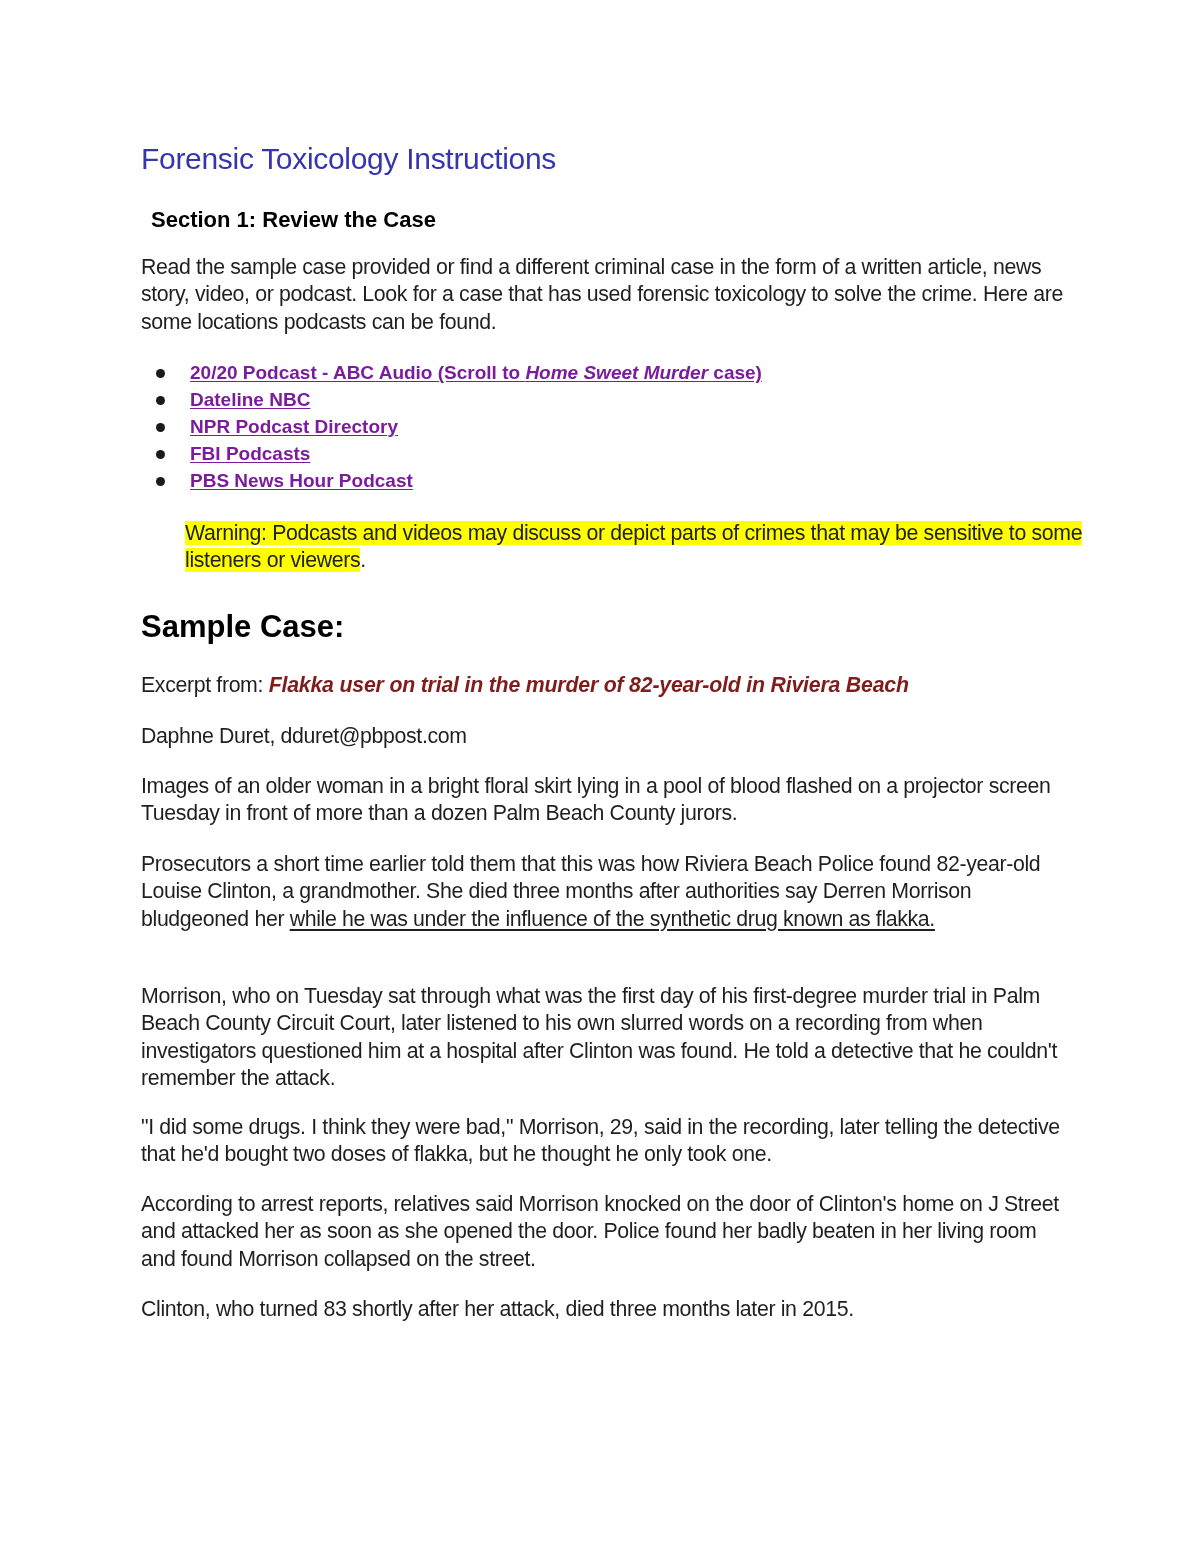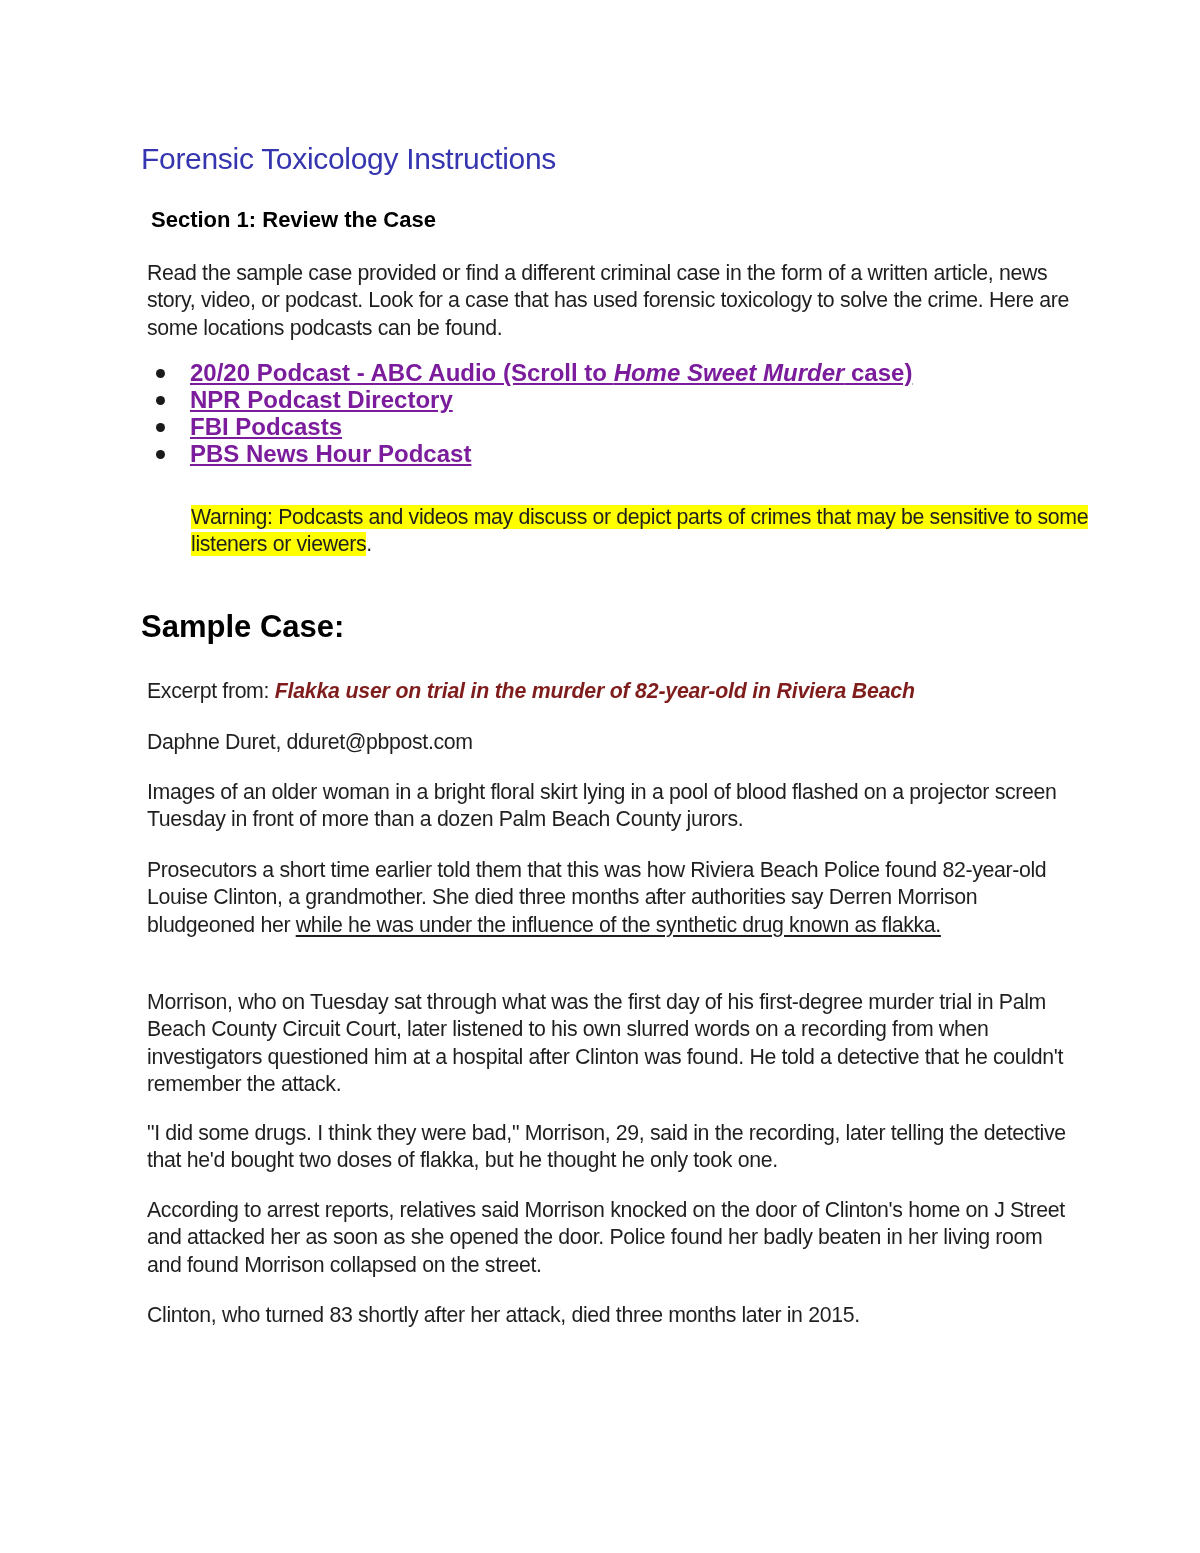--- a/index.html
+++ b/index.html
@@ -41,38 +41,38 @@
       color: #000000;
       margin: 10px;
       white-space: nowrap;
     }
     .para {
       position: absolute;
       left: 0;
       width: 930px;
       font-size: 21.3px;
       line-height: 27.3px;
-      margin: 6px;
+      margin: 0;
       color: #1f1f1f;
       letter-spacing: -0.35px;
     }
     .intro { top: 254px; }
     .links {
       position: absolute;
       top: 359px;
       left: 0;
       margin: 0;
       padding: 0;
       list-style: none;
     }
     .links li {
       position: relative;
       height: 27px;
       padding-left: 49px;
-      font-size: 24px;
+      font-size: 19px;
       line-height: 27px;
       white-space: nowrap;
     }
     .links .bullet {
       position: absolute;
       left: 15px;
       top: 10px;
       width: 9px;
       height: 9px;
       border-radius: 50%;
@@ -80,21 +80,21 @@
     }
     .links a {
       color: #7b1c9c;
       font-weight: bold;
       text-decoration: underline;
       text-underline-offset: 2px;
       cursor: pointer;
     }
     .links a i { font-weight: bold; font-style: italic; }
     .warning {
-      top: 498px;
+      top: 520px;
       width: 900px;
       padding-left: 44px;
     }
     .warning .hl {
       background: #ffff00;
     }
     .sample-heading {
       position: absolute;
       top: 609px;
       left: 0;
@@ -126,20 +126,24 @@
 
   <p class="para intro">Read the sample case provided or find a different criminal case in the form of a written article, news story, video, or podcast. Look for a case that has used forensic toxicology to solve the crime. Here are some locations podcasts can be found.</p>
 
   <ul class="links">
     <li>
       <span class="bullet"></span>
       <a><span>20/20 Podcast - ABC Audio (Scroll to </span><i>Home Sweet Murder</i><span> case)</span></a>
     </li>
     <li>
       <span class="bullet"></span>
+      <a>Dateline NBC</a>
+    </li>
+    <li>
+      <span class="bullet"></span>
       <a>NPR Podcast Directory</a>
     </li>
     <li>
       <span class="bullet"></span>
       <a>FBI Podcasts</a>
     </li>
     <li>
       <span class="bullet"></span>
       <a>PBS News Hour Podcast</a>
     </li>

